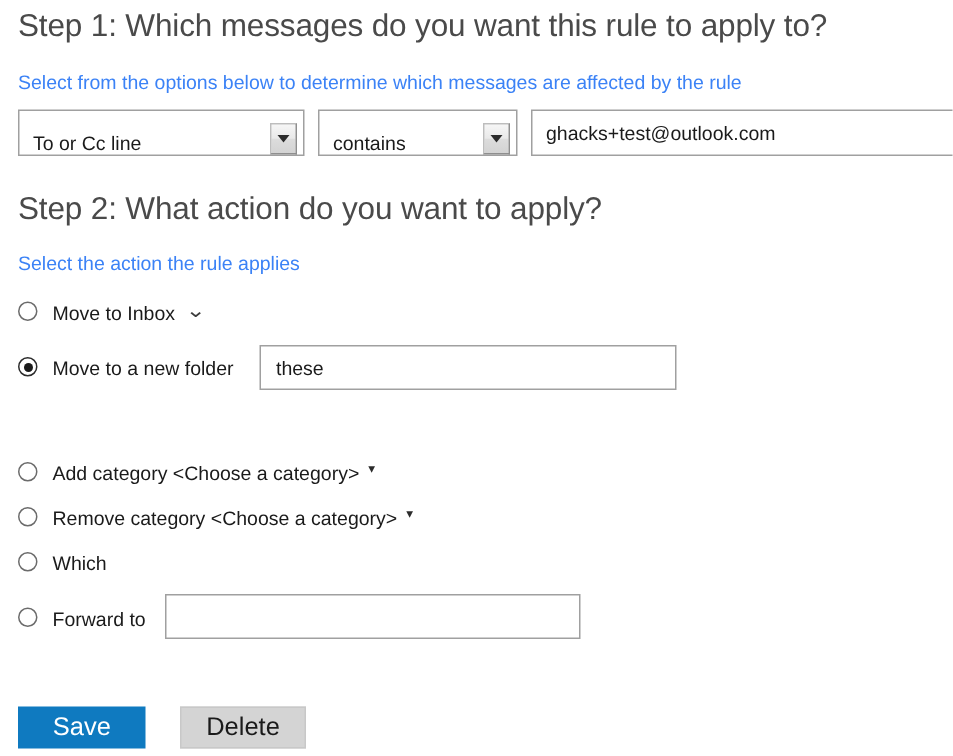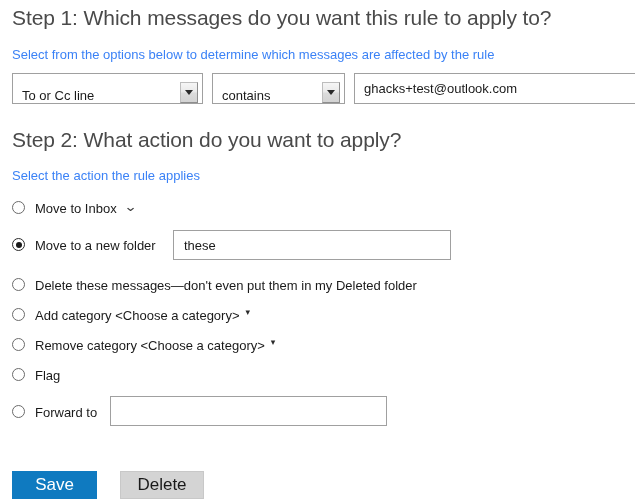--- a/index.html
+++ b/index.html
@@ -229,40 +229,36 @@
     <span class="radio-label">Move to Inbox</span>
     <span class="chevron-down">⌄</span>
   </div>
 
   <div class="radio-row" style="top:238px;">
     <span class="radio checked"></span>
     <span class="radio-label">Move to a new folder</span>
   </div>
   <div class="inline-input" id="folder-input">these</div>
 
-  <div class="radio-row" style="top:278px;">
-    <span class="radio"></span>
-    <span class="radio-label">Delete these messages—don't even put them in my Deleted folder</span>
-  </div>
 
   <div class="radio-row" style="top:308px;">
     <span class="radio"></span>
     <span class="radio-label">Add category &lt;Choose a category&gt;</span>
     <span class="caret-small">▾</span>
   </div>
 
   <div class="radio-row" style="top:338px;">
     <span class="radio"></span>
     <span class="radio-label">Remove category &lt;Choose a category&gt;</span>
     <span class="caret-small">▾</span>
   </div>
 
   <div class="radio-row" style="top:368px;">
     <span class="radio"></span>
-    <span class="radio-label">Flag</span>
+    <span class="radio-label">Which</span>
   </div>
 
   <div class="radio-row" style="top:405px;">
     <span class="radio"></span>
     <span class="radio-label">Forward to</span>
   </div>
   <div class="inline-input" id="forward-input"></div>
 
   <div class="btn" id="save-button">Save</div>
 

